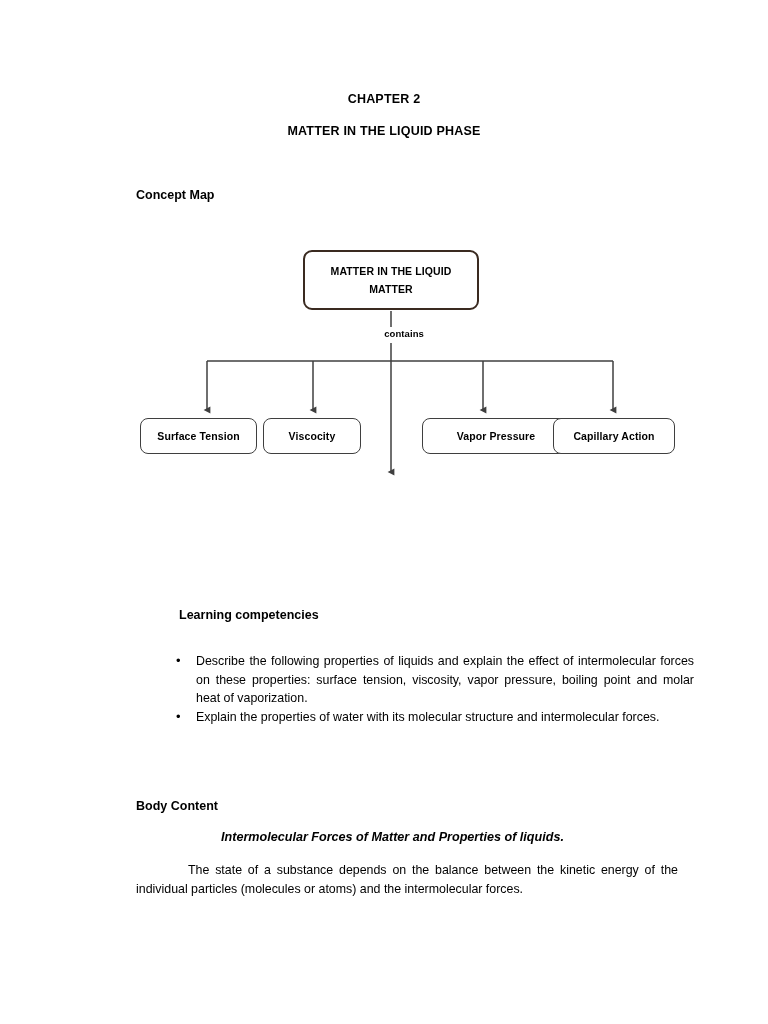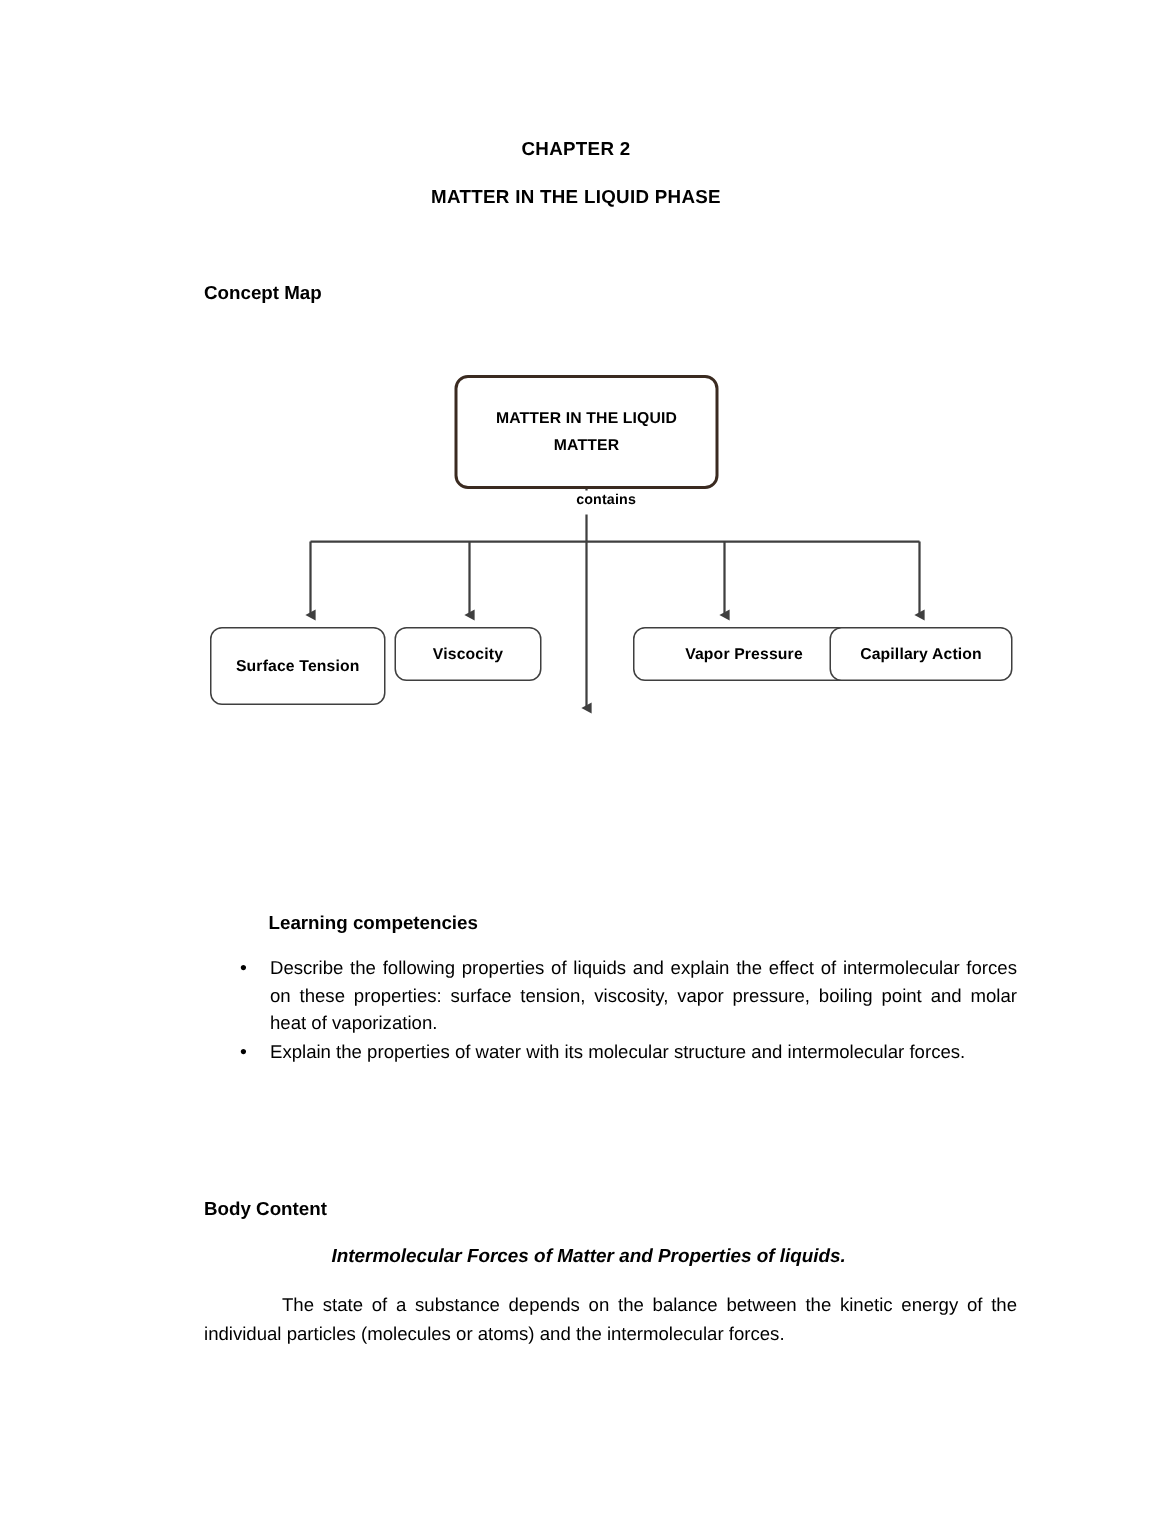--- a/index.html
+++ b/index.html
@@ -64,37 +64,37 @@
     display: flex;
     align-items: center;
     justify-content: center;
     text-align: center;
   }
 
   .node-root {
     left: 303px;
     top: 250px;
     width: 176px;
-    height: 76px;
+    height: 60px;
     border: 2.2px solid #3a2a20;
     border-radius: 9px;
     font-weight: bold;
     font-size: 10.5px;
     line-height: 1.75;
     letter-spacing: 0.1px;
   }
 
   .node-leaf {
     border: 1.6px solid #3f3f3f;
     border-radius: 8px;
     font-weight: bold;
     font-size: 10.5px;
     letter-spacing: 0.1px;
   }
-  #node-surface-tension { left: 140px; top: 418px; width: 117px; height: 52px; }
+  #node-surface-tension { left: 140px; top: 418px; width: 117px; height: 36px; }
   #node-viscocity       { left: 263px; top: 418px; width: 98px; height: 36px; }
   #node-vapor-pressure  { left: 422px; top: 418px; width: 148px; height: 36px; }
   #node-capillary       { left: 553px; top: 418px; width: 122px; height: 36px; }
 
   .node-multi {
     left: 304px;
     top: 480px;
     width: 170px;
     height: 110px;
     border: 1.4px solid #5a5a5a;
@@ -116,21 +116,21 @@
     font-size: 9.5px;
     letter-spacing: 0.1px;
   }
 
   
   .bullets {
     position: absolute;
     left: 136px;
     top: 636px;
     width: 542px;
-    margin: 0;
+    margin: 16px;
     padding: 0;
     list-style: none;
   }
   .bullets li {
     position: relative;
     padding-left: 44px;
     margin-bottom: 0px;
     font-size: 12.4px;
     line-height: 1.50;
     text-align: justify;

